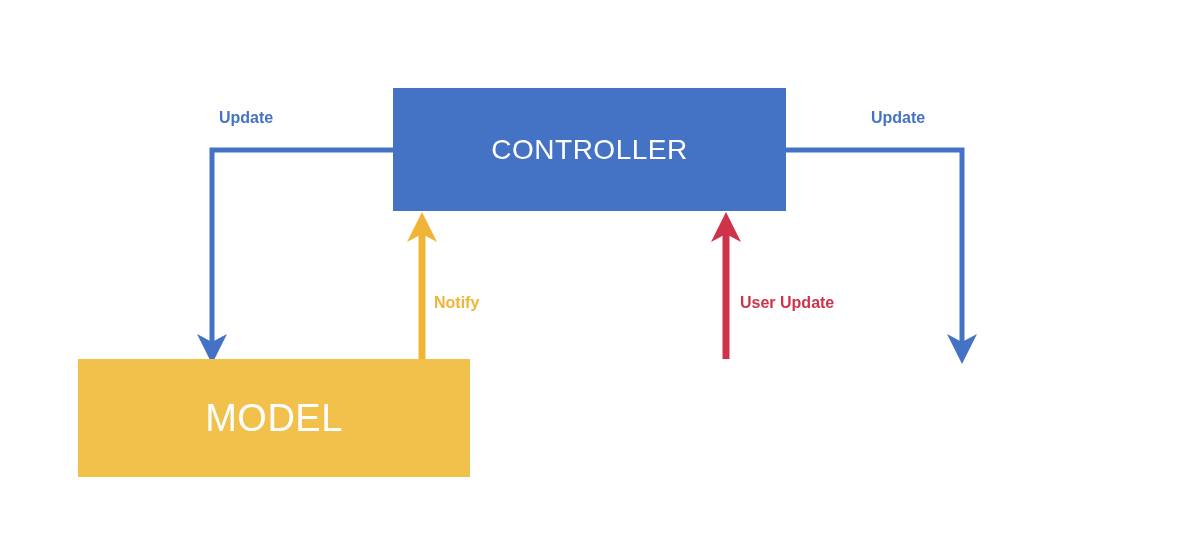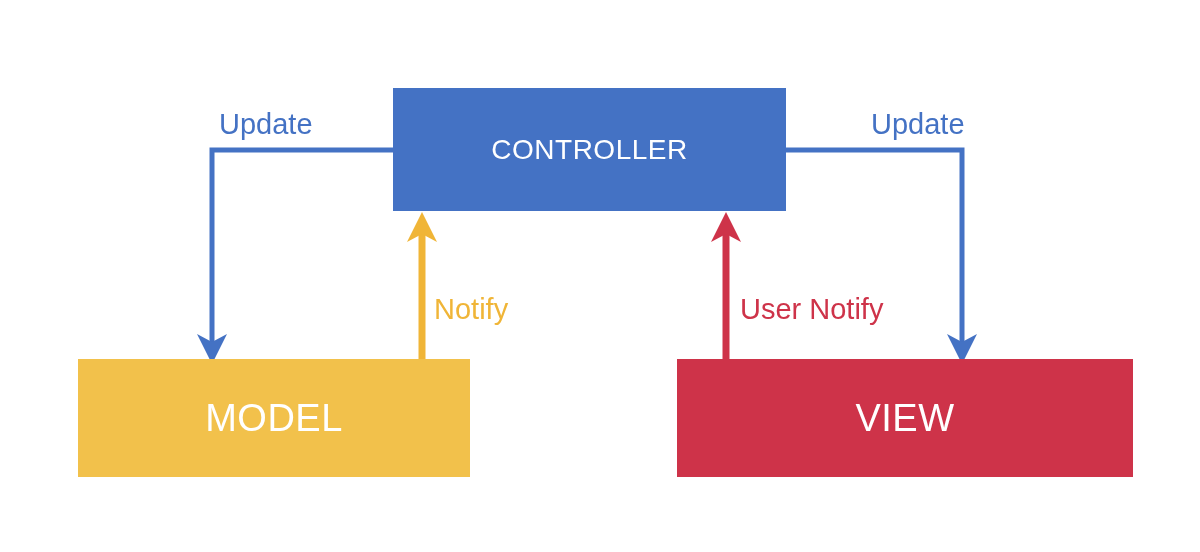--- a/index.html
+++ b/index.html
@@ -68,22 +68,22 @@
     height: 118px;
     background: #CE3349;
   }
   #node-view .node-label {
     font-size: 38px;
   }
   
   .edge-label {
     position: absolute;
     font-family: "Liberation Sans", sans-serif;
-    font-weight: 400;
-    font-size: 29px;
+    font-weight: 700;
+    font-size: 16px;
     line-height: 1;
     white-space: nowrap;
   }
   #label-update-left {
     left: 219px;
     top: 110px;
     color: #4472C4;
   }
   #label-update-right {
     left: 871px;
@@ -130,25 +130,22 @@
   </svg>
 
   <div class="node" id="node-controller">
     <span class="node-label">CONTROLLER</span>
   </div>
 
   <div class="node" id="node-model">
     <span class="node-label">MODEL</span>
   </div>
 
-  <div class="node" id="node-view">
-    <span class="node-label">VIEW</span>
-  </div>
 
   <div class="edge-label" id="label-update-left">Update</div>
 
   <div class="edge-label" id="label-update-right">Update</div>
 
   <div class="edge-label" id="label-notify">Notify</div>
 
-  <div class="edge-label" id="label-user-action">User Notify</div>
+  <div class="edge-label" id="label-user-action">User Update</div>
 
 </div>
 
 </body></html>

